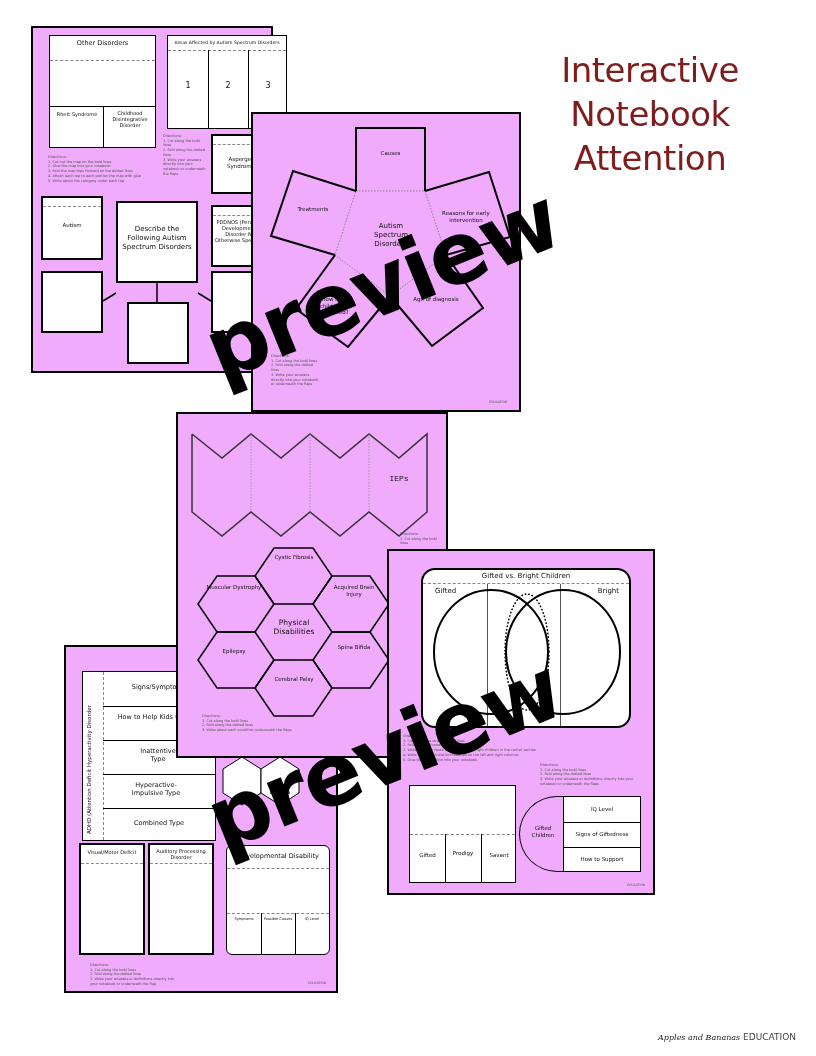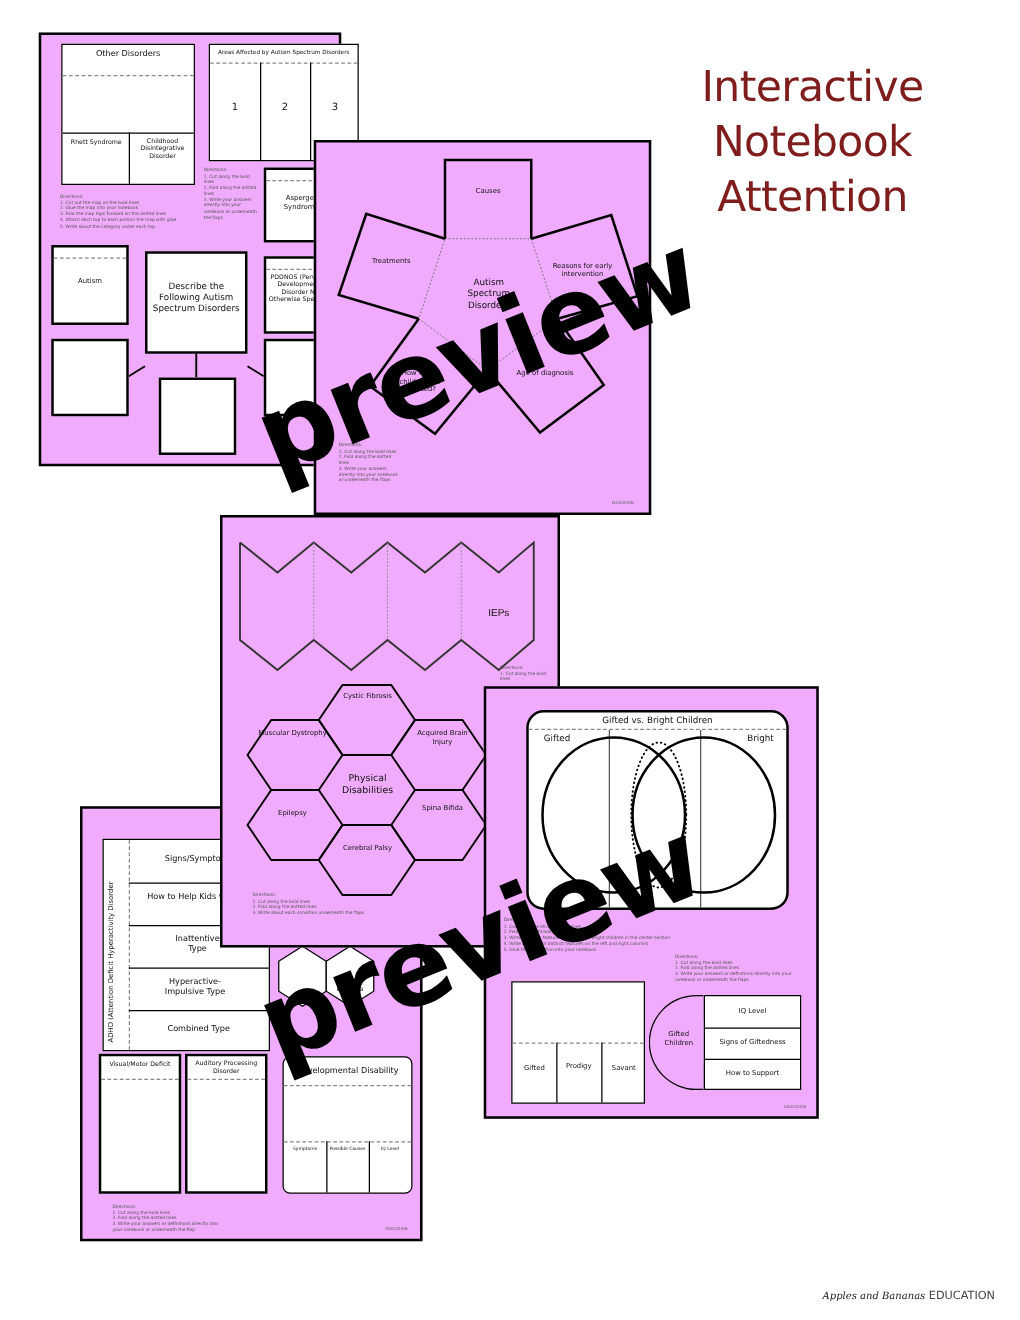--- a/index.html
+++ b/index.html
@@ -178,21 +178,21 @@
   <div class="abs tiny" style="right:10px;bottom:6px;font-size:3px;">EDUCATION</div>
 </div>
 
 <div class="page" style="left:176px;top:412px;width:272px;height:346px;border-width:2.5px;">
   <svg width="272" height="346" style="left:0;top:0;">
     <polyline points="14,20 44,44 73,20 103,44 132,20 162,44 191,20 221,44 249,20 249,98 221,122 191,98 162,122 132,98 103,122 73,98 44,122 14,98 14,20" fill="none" stroke="#333" stroke-width="1.5"></polyline>
     <line x1="73" y1="20" x2="73" y2="98" stroke="#888" stroke-width="0.7" stroke-dasharray="1.5,1.5"></line>
     <line x1="132" y1="20" x2="132" y2="98" stroke="#888" stroke-width="0.7" stroke-dasharray="1.5,1.5"></line>
     <line x1="191" y1="20" x2="191" y2="98" stroke="#888" stroke-width="0.7" stroke-dasharray="1.5,1.5"></line>
   </svg>
-  <div class="lbl" style="left:196px;width:50px;top:72px;font-family:Liberation Sans, sans-serif;font-size:8px;">IEPs</div>
+  <div class="lbl" style="left:196px;width:50px;top:60px;font-family:Liberation Mono, monospace;font-size:8px;">IEPs</div>
   <div class="dir-list tiny" style="left:222px;top:118px;width:40px;white-space:normal;">
     <div>Directions:</div>
     <div style="white-space:normal">1.  Cut along the bold lines</div>
   </div>
 
   <svg width="272" height="346" style="left:0;top:0;">
 
     <polygon points="96,190 135,190 154,218 135,246 96,246 77,218" fill="none" stroke="#888" stroke-width="0.8" stroke-dasharray="1.5,1.5"></polygon>
 
     <polygon points="96,190 77,162 96,134 135,134 154,162 135,190" fill="none" stroke="#000" stroke-width="1.5"></polygon>

